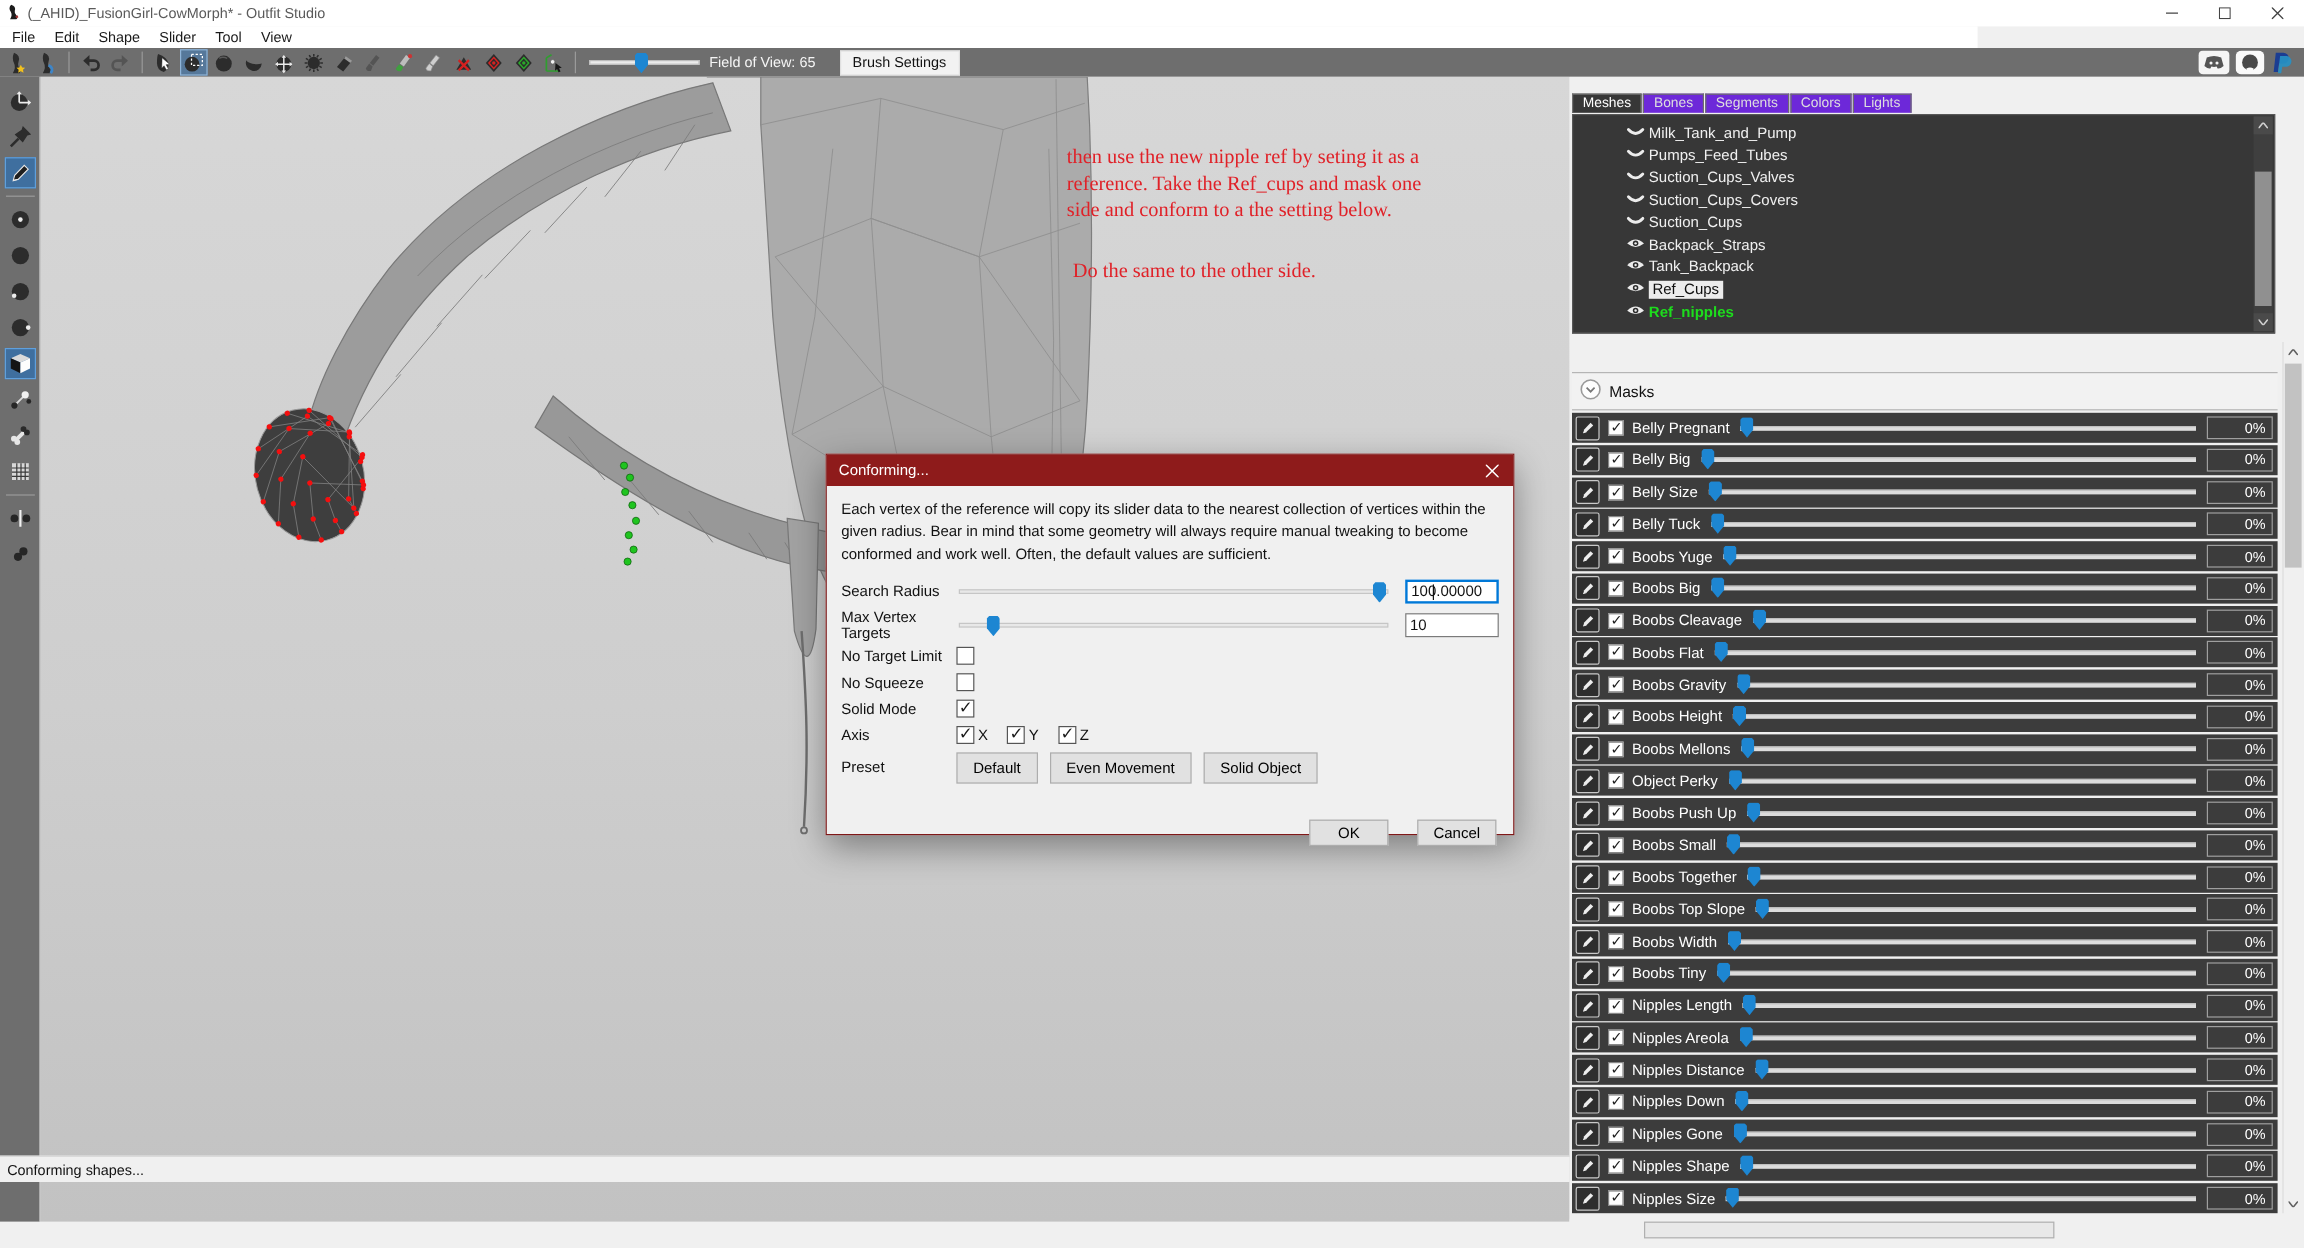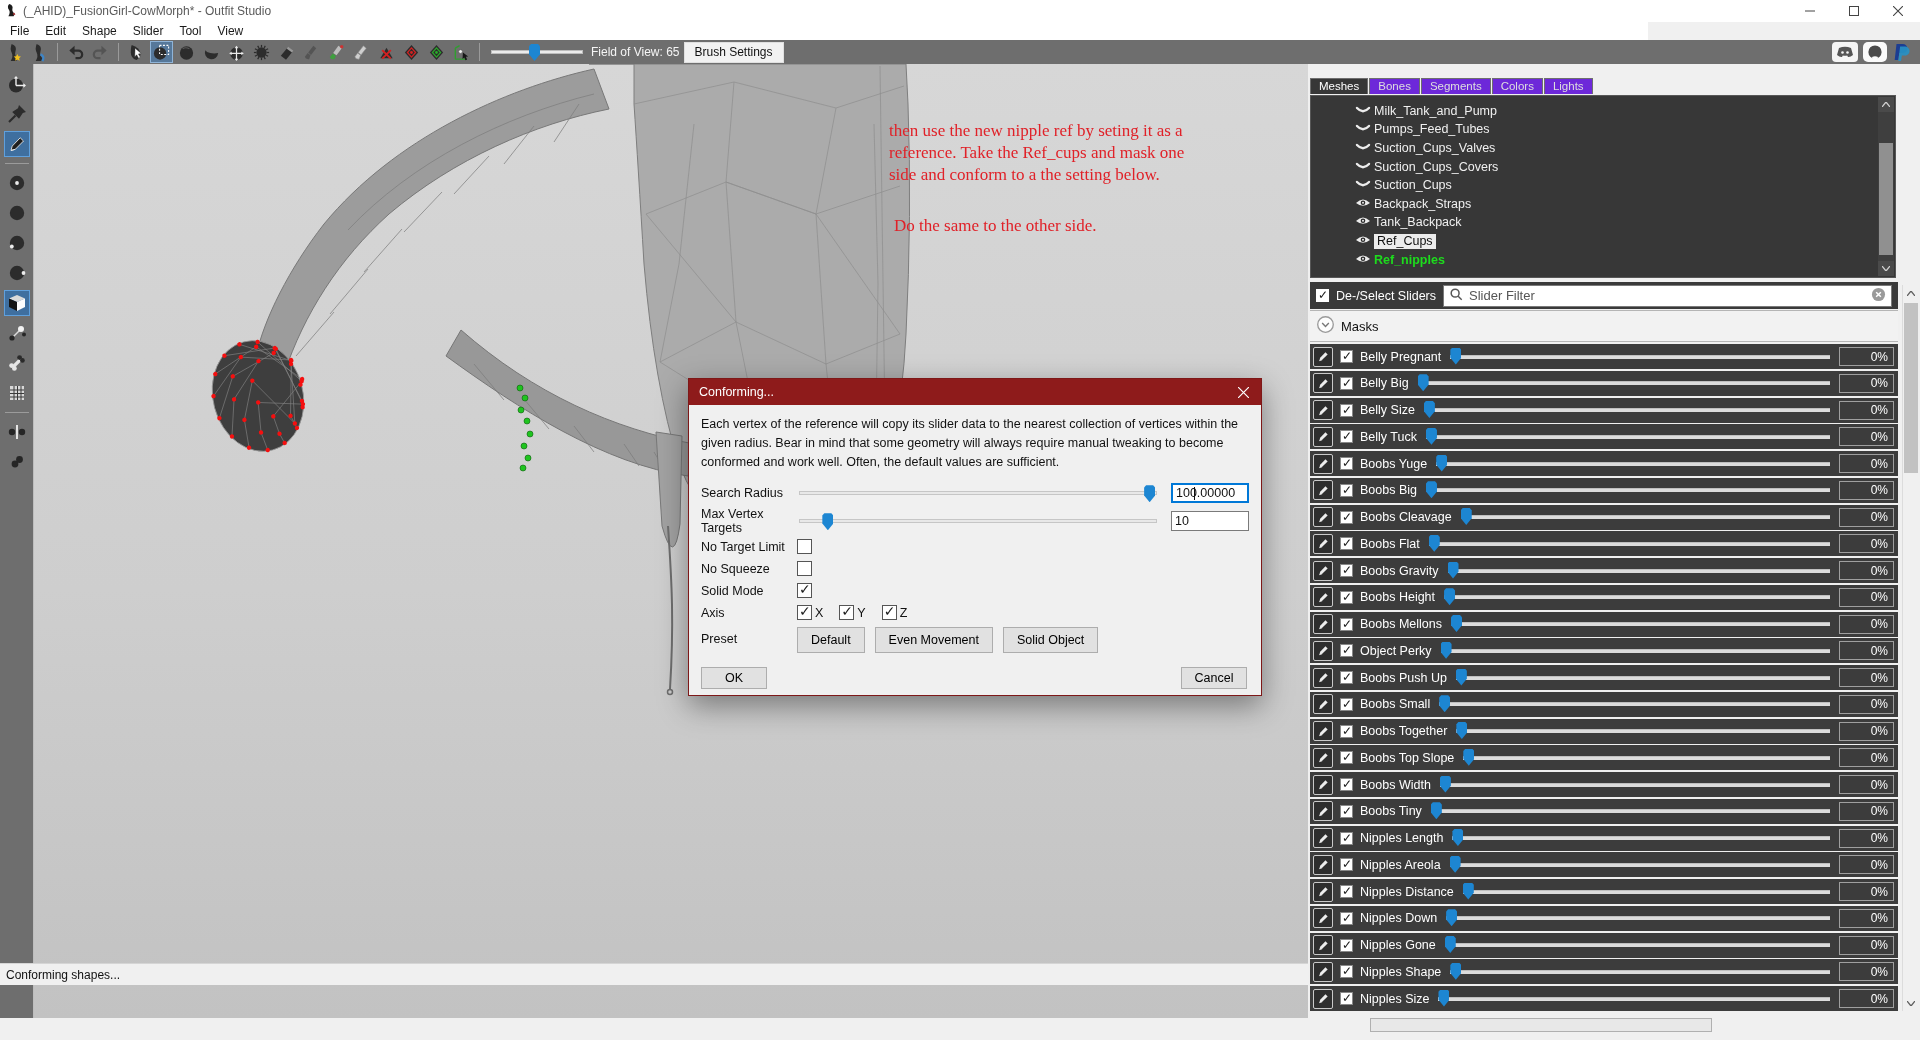--- a/index.html
+++ b/index.html
@@ -23,21 +23,21 @@
   .toolbar { position:absolute; left:0; top:40px; width:1920px; height:24px; background:#6e6e6e; display:flex; align-items:center; padding:0 4px 0 2px; }
   .tb-btn { width:23px; height:22px; display:flex; align-items:center; justify-content:center; margin:0 1px; border:1px solid transparent; }
   .tb-btn svg { width:19px; height:19px; display:block; }
   .tb-btn.sel { background:#56789a; border:1px solid #8fb4d8; }
   .tb-btn.dis { opacity:.38; }
   .tb-sep { width:1px; height:18px; background:#9a9a9a; margin:0 5px; }
   .fov-slider { position:relative; width:92px; height:18px; margin:0 8px 0 6px; }
   .fov-slider .track { position:absolute; left:0; right:0; top:7px; height:4px; background:#ececec; border:1px solid #bdbdbd; }
   .thumb { position:absolute; width:11px; height:17px; background:#1d86d2; clip-path:polygon(18% 0,82% 0,100% 13%,100% 60%,50% 100%,0 60%,0 13%); }
   .fov-slider .thumb { left:38px; top:1px; }
-  .fov-label { color:#f5f5f5; font-size:12px; margin-right:4px; white-space:nowrap; }
+  .fov-label { color:#f5f5f5; font-size:12px; margin-right:20px; white-space:nowrap; }
   .brush-settings { background:#f2f2f2; border:1px solid #e0e0e0; color:#111; font-size:12px; padding:2px 10px; height:21px; font-family:inherit; }
   .tb-spacer { flex:1; }
   .social { display:flex; align-items:center; gap:5px; margin-right:6px; }
   .social span svg { display:block; }
 
   
   .left-toolbar { position:absolute; left:0; top:64px; width:33px; height:954px; background:#6e6e6e; display:flex; flex-direction:column; align-items:center; padding-top:5px; }
   .lt-btn { width:26px; height:26px; display:flex; align-items:center; justify-content:center; margin:2px 0; border:1px solid transparent; }
   .lt-btn svg { width:22px; height:22px; display:block; }
   .lt-btn.sel { background:#3f6f9f; border:1px solid #5fa0dd; }
@@ -66,21 +66,21 @@
   .cb { width:15px; height:15px; background:#fff; border:1px solid #555; position:relative; flex:none; }
   .cb.checked::after { content:"✓"; position:absolute; left:1px; top:-3px; font-size:14px; color:#1a1a1a; }
   .cb.small { width:13px; height:13px; }
   .cb.small::after { font-size:12px; top:-2px; left:1px; }
   .dlg-cbrow { margin-bottom:7px; }
   .axis-opt { display:flex; align-items:center; margin-right:16px; }
   .axis-opt .axis-letter { margin-left:3px; font-size:12.5px; }
   .btn { background:#e1e1e1; border:1px solid #adadad; font-size:12.5px; color:#000; font-family:inherit; }
   .preset-btns { display:flex; gap:10px; }
   .preset-btns .btn { height:26px; padding:0 13px; }
-  .dlg-actions { display:flex; justify-content:space-between; gap:4px; margin-top:14px; padding-right:2px; }
+  .dlg-actions { display:flex; justify-content:flex-end; gap:24px; margin-top:30px; padding-right:2px; }
   .dlg-actions .btn { width:66px; height:22px; }
 
   
   .right-panel { position:absolute; left:1308px; top:64px; width:612px; height:976px; background:#f0f0f0; }
   .tabs { position:absolute; left:2px; top:14px; display:flex;justify-content:flex-end; }
   .tab { padding:1px 8px 2px 8px; font-size:11.5px; background:#6d28d9; color:#dedede; border:1px solid #6e6e6e; border-bottom:none; margin-right:1px; }
   .tab.active { background:#373737; color:#fff; }
   .mesh-list { position:absolute; left:2px; top:31px; width:586px; height:183px; background:#373737; border:1px solid #575757; }
   .mesh-items { padding:6px 0 0 44px; }
   .mesh-item { height:18.6px; display:flex; align-items:center; gap:3px; }
@@ -660,35 +660,20 @@
           </span>
         <span class="vthumb" style="top:46px;height:112px;"></span>
         <span class="arr down">
             <svg width="8" height="5" viewBox="0 0 8 5">
               <path d="M0 0l4 5 4-5" fill="none" stroke="#cfcfcf" stroke-width="1.3"></path>
             </svg>
           </span>
       </div>
     </div>
 
-    <div class="filter-bar">
-      <span class="cb small checked" style="border-color:#fff;"></span>
-      <span class="flbl">De-/Select Sliders</span>
-      <span class="searchbox">
-        <span><svg width="14" height="14" viewBox="0 0 16 16">
-              <circle cx="7" cy="7" r="4.5" fill="none" stroke="#555" stroke-width="1.7"></circle>
-              <path d="M10.5 10.5L14.5 14.5" stroke="#555" stroke-width="1.7"></path>
-            </svg></span>
-        <span class="ph">Slider Filter</span>
-        <span><svg width="15" height="15" viewBox="0 0 16 16">
-              <circle cx="8" cy="8" r="7" fill="#9a9a9a"></circle>
-              <path d="M5.5 5.5l5 5M10.5 5.5l-5 5" stroke="#fff" stroke-width="1.6"></path>
-            </svg></span>
-      </span>
-    </div>
 
     <div class="group-header">
       <span><svg width="19" height="19" viewBox="0 0 20 20">
             <circle cx="10" cy="10" r="8.2" fill="#fdfdfd" stroke="#9a9a9a" stroke-width="1.4"></circle>
             <path d="M6.5 8.5L10 12l3.5-3.5" fill="none" stroke="#777" stroke-width="1.5"></path>
           </svg></span>
       <span>Masks</span>
     </div>
 
     <div class="slider-list">

